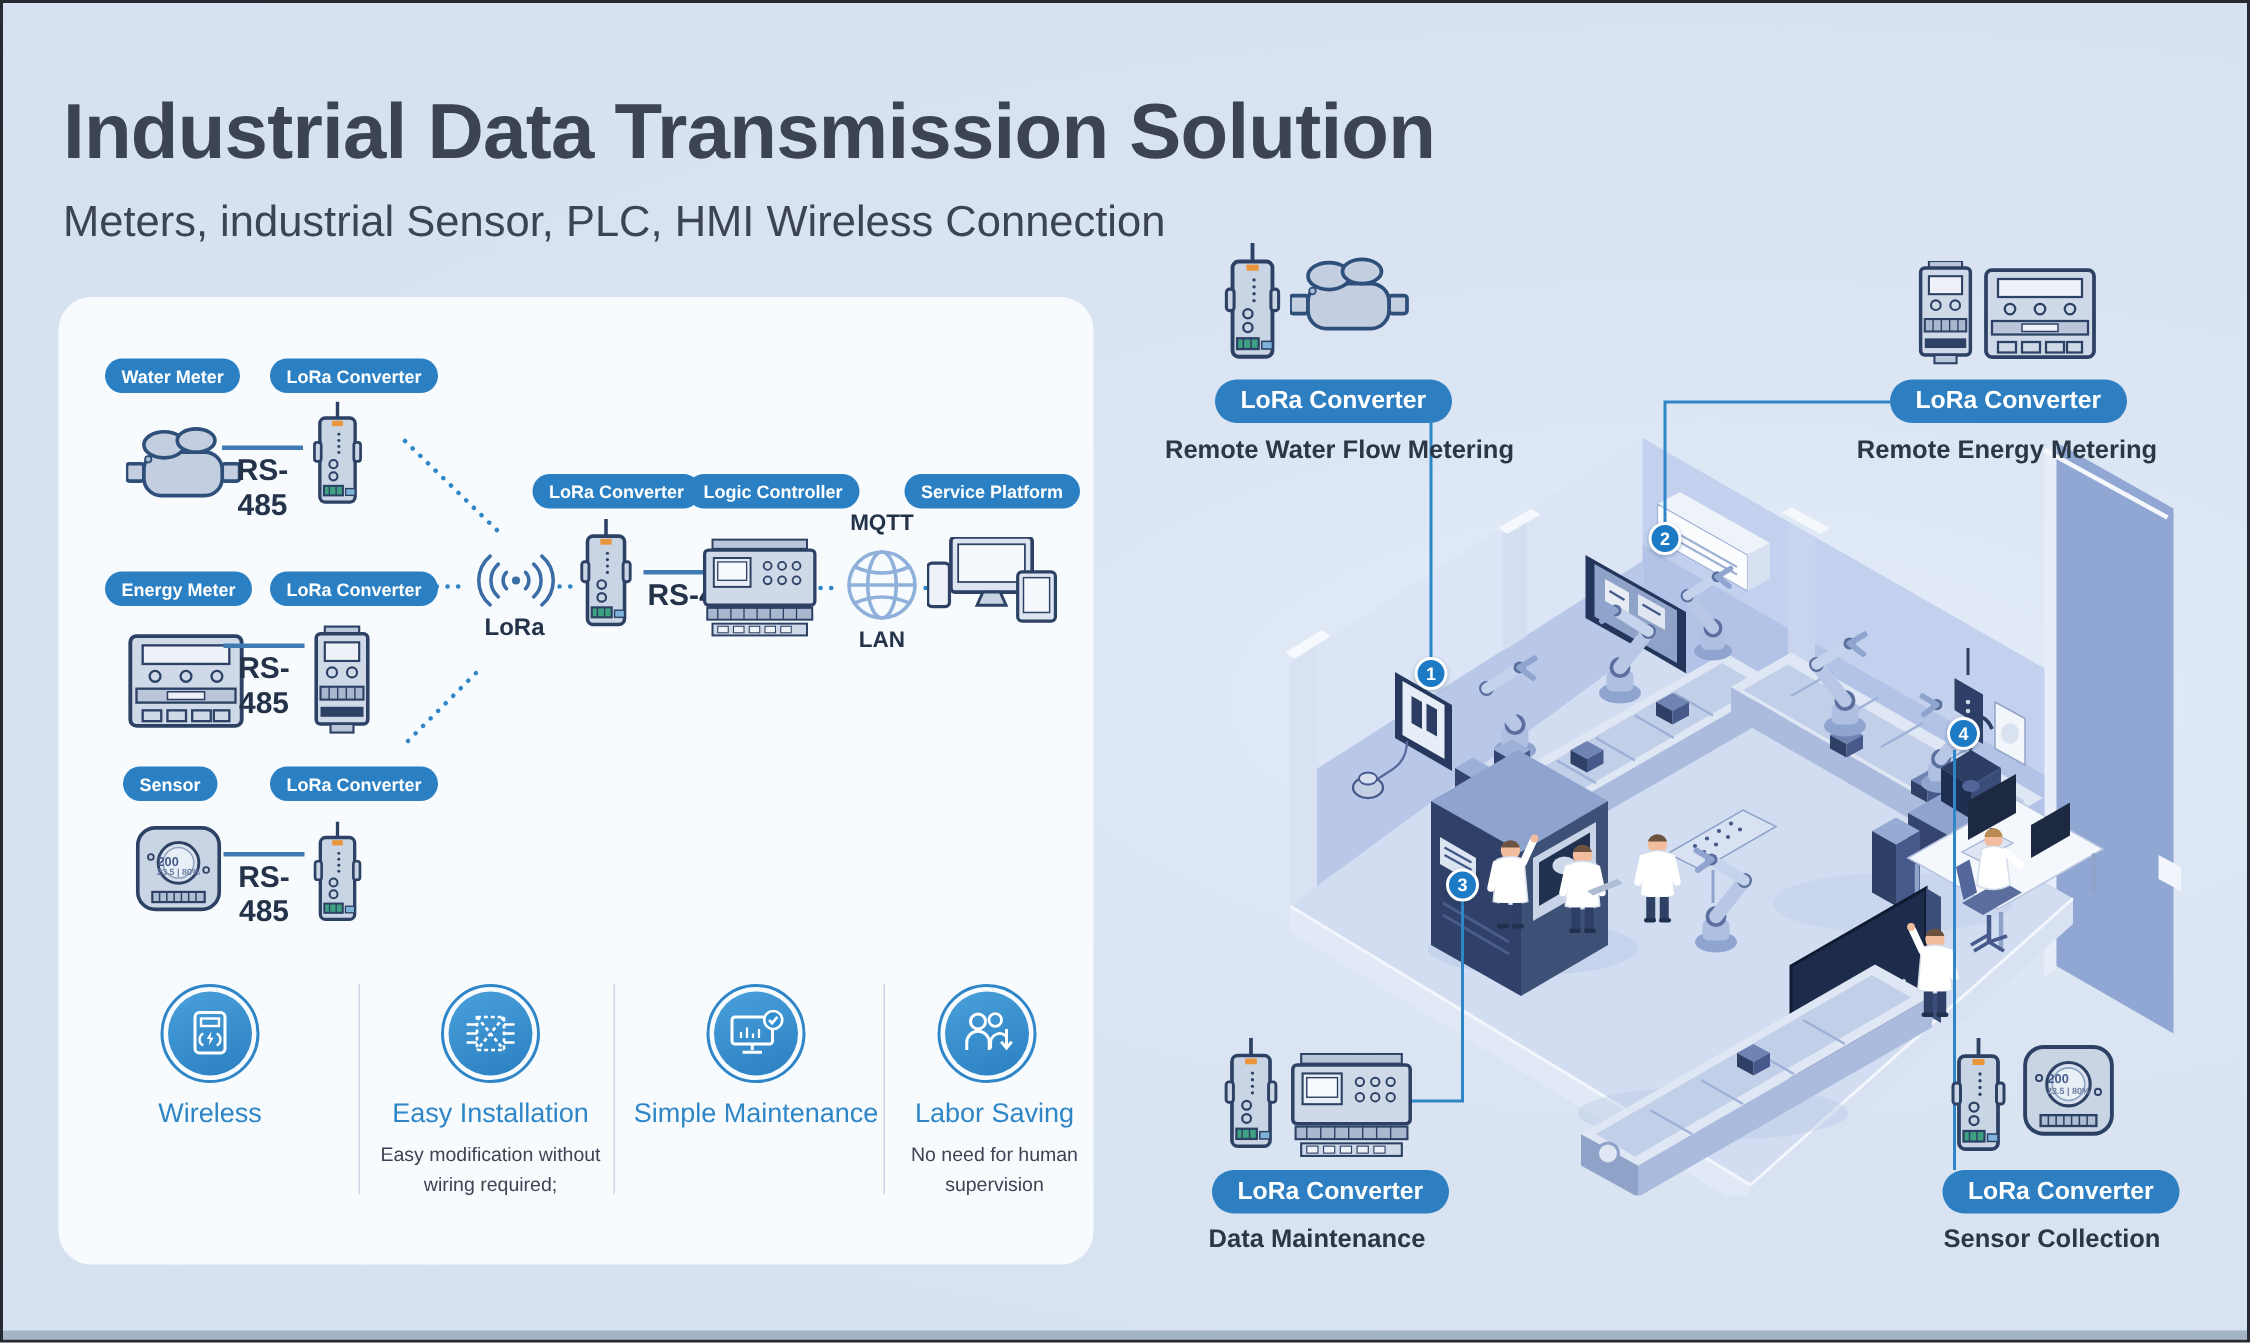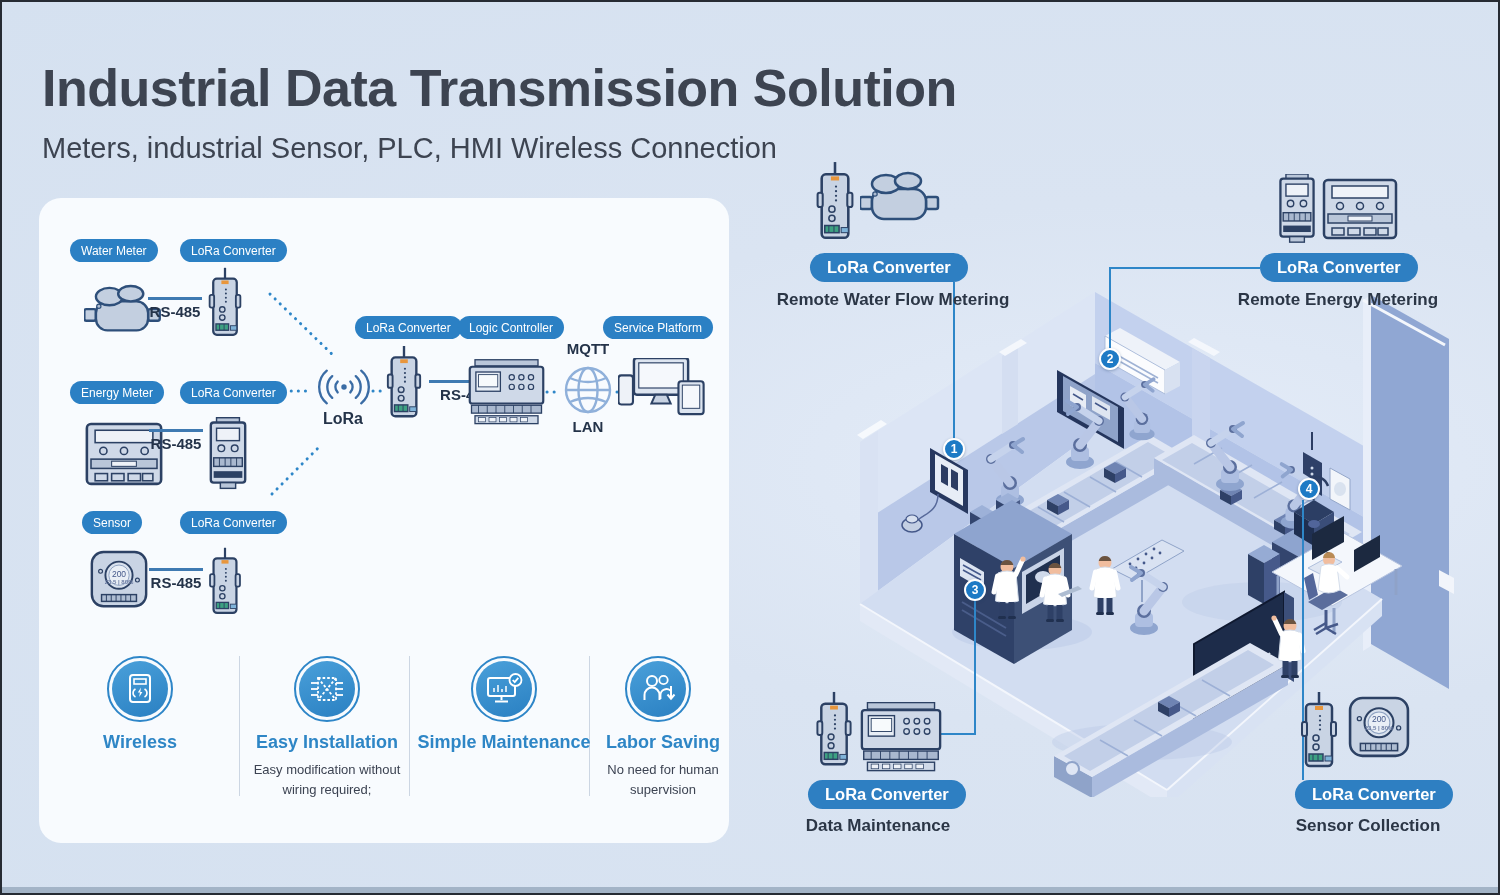--- a/index.html
+++ b/index.html
@@ -12,42 +12,42 @@
   .bottom-band{ position:absolute; left:0; right:0; bottom:0; height:6px; background:#a3b4c7; }
 
   
   .title{ font-size:52px; font-weight:800; color:#3d4451; letter-spacing:-0.5px; }
   .subtitle{ font-size:29px; font-weight:400; color:#3d4451; margin-top:14px; }
 
   
   .panel{ left:37px; top:196px; width:690px; height:645px; background:#f8fbfe; border-radius:22px; }
 
   .pill-sm{ position:absolute; height:23px; padding:0 11px; border-radius:12px; background:#2b80c4;
-    color:#fff; font-size:12px; font-weight:400; display:flex; align-items:center; justify-content:center; white-space:nowrap; }
+    color:#fff; font-size:12px; font-weight:700; display:flex; align-items:center; justify-content:center; white-space:nowrap; }
   .pill-lg{ position:absolute; height:29px; padding:0 17px; border-radius:15px; background:#2e7fc2;
     color:#fff; font-size:16.5px; font-weight:700; display:flex; align-items:center; justify-content:center; white-space:nowrap; z-index:6; }
 
   .rs485{ position:absolute; width:54px; border-top:3px solid #3f7ab2; padding-top:3px; text-align:center;
-    font-size:15px; font-weight:700; color:#243349; }
+    font-size:20px; font-weight:700; color:#243349; }
   .chain-label{ position:absolute; text-align:center; font-size:15px; font-weight:700; color:#243349; }
 
   .caption{ position:absolute; text-align:center; font-size:17px; font-weight:700; color:#2b3646; z-index:6; white-space:nowrap; }
 
   .marker{ position:absolute; width:22px; height:22px; border-radius:50%; background:#1d7ac5; border:2.5px solid #fff;
     color:#fff; font-size:12px; font-weight:700; display:flex; align-items:center; justify-content:center;
     box-shadow:0 1px 3px rgba(30,60,100,.35); z-index:7; }
-  .ftitle{ position:absolute; text-align:center; font-size:18px; font-weight:700; color:#2e86c6; }
+  .ftitle{ position:absolute; text-align:center; font-size:18px; font-weight:400; color:#2e86c6; }
   .fdesc{ position:absolute; text-align:center; font-size:13px; line-height:1.55; color:#3c4352; }
   .fdivider{ position:absolute; width:1px; background:#ccd6e3; }
   .ficon-ring{ position:absolute; width:66px; height:66px; border-radius:50%; border:2px solid #2e86c8; padding:3px; }
   .ficon{ width:56px; height:56px; border-radius:50%; background:linear-gradient(160deg,#4aa0da,#2a80c2);
     display:flex; align-items:center; justify-content:center; }
 
   .dev{ position:absolute; }
-  .sensor-reading{ position:absolute; text-align:center; font-size:8.5px; font-weight:400; color:#44588a; z-index:6; }
+  .sensor-reading{ position:absolute; text-align:left; font-size:8.5px; font-weight:700; color:#44588a; z-index:6; }
   .sensor-sub{ position:absolute; text-align:center; font-size:6px; font-weight:700; color:#6b7ca3; z-index:6; }
 </style>
 </head>
 <body>
 
 <svg width="0" height="0" style="position:absolute" aria-hidden="true">
   <defs>
     <g id="sym-lora-converter">
       <line x1="20" y1="14" x2="20" y2="2" stroke="#2c4164" stroke-width="2.5"></line>
       <rect x="7" y="14" width="26" height="62" rx="4" fill="#c9d4e4" stroke="#2c4164" stroke-width="2.5"></rect>

